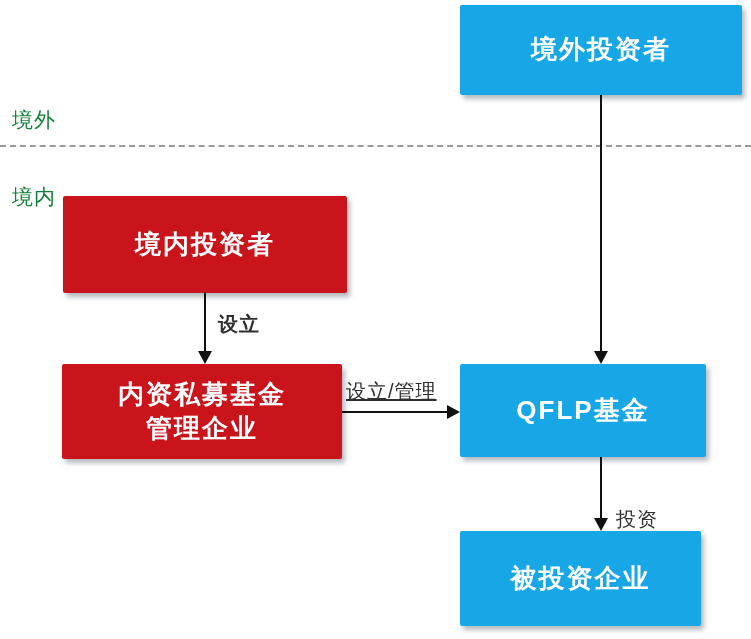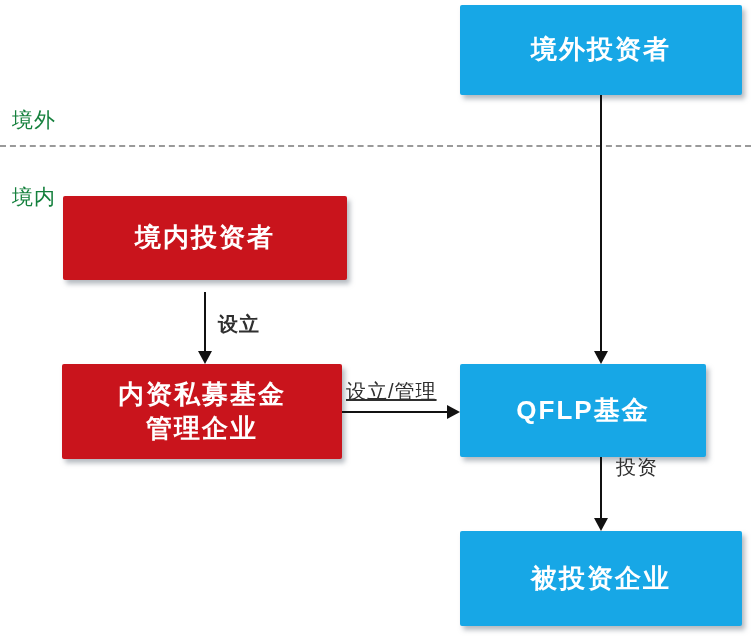--- a/index.html
+++ b/index.html
@@ -28,24 +28,24 @@
     letter-spacing: 2px;
     text-align: center;
     border-radius: 2px;
     box-shadow: 3px 4px 5px rgba(120, 130, 140, 0.55);
     line-height: 1.3;
   }
   .node.blue { background: #17a7e6; }
   .node.red  { background: #c9141c; }
 
   .box-offshore-investor { left: 460px; top: 5px;   width: 282px; height: 90px; }
-  .box-domestic-investor { left: 63px;  top: 196px; width: 284px; height: 84px; }
+  .box-domestic-investor { left: 63px;  top: 196px; width: 284px; height: 97px; }
   .box-fund-manager      { left: 62px;  top: 364px; width: 280px; height: 95px; }
   .box-qflp-fund         { left: 460px; top: 364px; width: 246px; height: 93px; }
-  .box-investee          { left: 460px; top: 531px; width: 282px; height: 95px; }
+  .box-investee          { left: 460px; top: 531px; width: 241px; height: 95px; }
 
   
   .region-label {
     position: absolute;
     font-size: 21px;
     color: #15803d;
     letter-spacing: 1px;
   }
   .label-offshore { left: 12px; top: 106px; }
   .label-onshore  { left: 12px; top: 155px; margin-top: 28px; }
@@ -96,21 +96,21 @@
   .line-establish { left: 204px; top: 292px; height: 60px; }
   .head-establish { left: 198px; top: 351px; }
   .lbl-establish  { left: 218px; top: 311px; font-weight: bold; }
   
   .line-manage { left: 342px; top: 411px; width: 106px; }
   .head-manage { left: 447px; top: 405px; }
   .lbl-manage  { left: 346px; top: 378px; text-decoration: underline; }
   
   .line-invest { left: 600px; top: 457px; height: 62px; }
   .head-invest { left: 594px; top: 518px; }
-  .lbl-invest  { left: 616px; top: 454px; text-align: right; }
+  .lbl-invest  { left: 616px; top: 506px; text-align: right; }
 </style>
 </head>
 <body>
 
 <div class="canvas">
 
   <span class="region-label label-offshore">境外</span>
   <div class="divider"></div>
   <span class="region-label label-onshore">境内</span>
 

